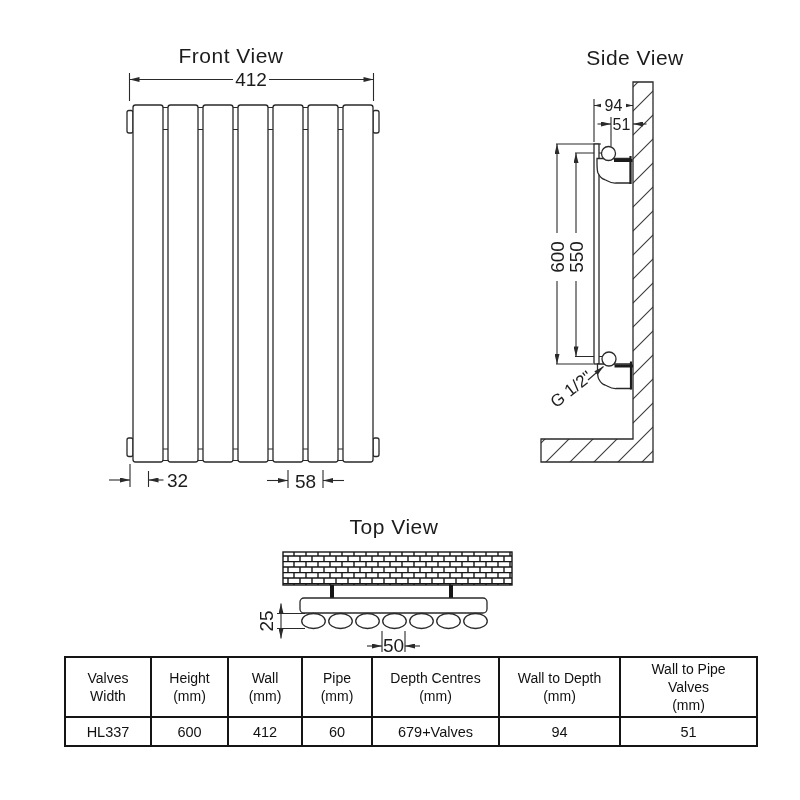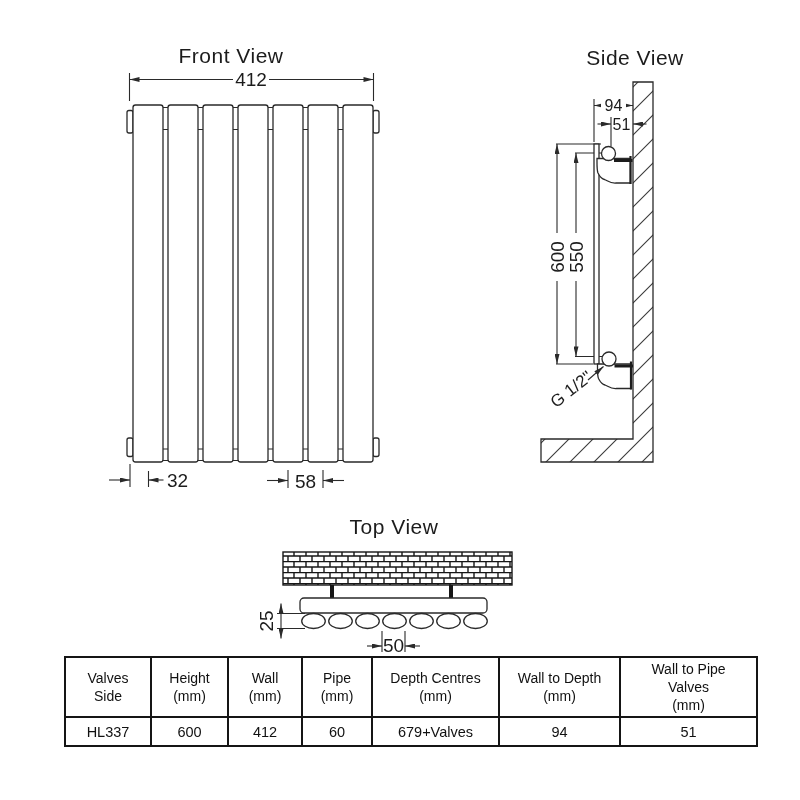--- a/index.html
+++ b/index.html
@@ -169,21 +169,21 @@
           <col style="width:74px">
       <col style="width:70px">
           <col style="width:127px">
           <col style="width:121px">
           <col style="width:137px">
     </colgroup>
     <thead>
       <tr>
         <th>
           <div>Valves</div>
-              <div>Side</div>
+              <div>Width</div>
         </th>
         <th>
           <div>Height</div>
               <div>(mm)</div>
         </th>
         <th>
           <div>Wall</div>
               <div>(mm)</div>
         </th>
         <th>

